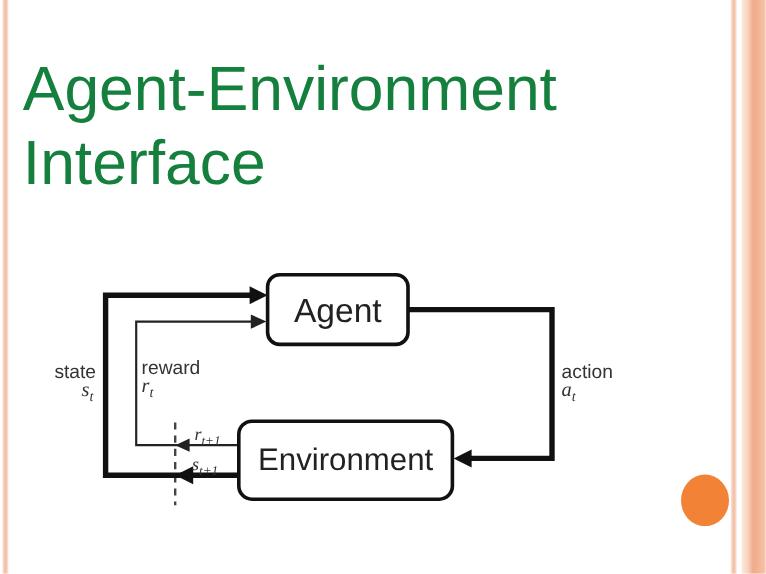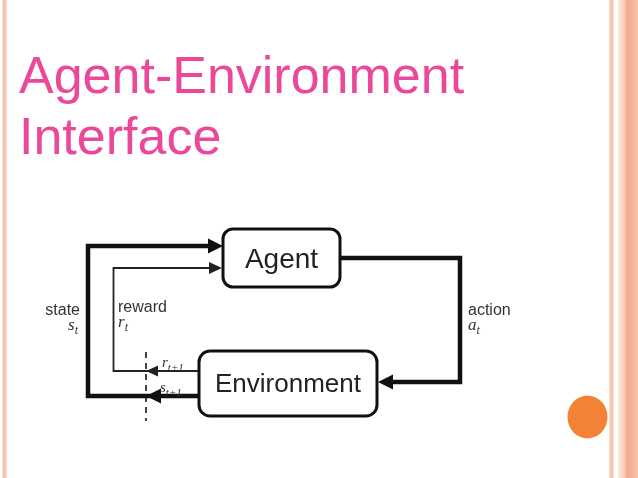--- a/index.html
+++ b/index.html
@@ -28,21 +28,21 @@
   }
   
   .title {
     position: absolute;
     left: 19px; top: 45px;
     width: 560px;
     margin: 0;
     font-size: 52px;
     line-height: 1.18;
     font-weight: 400;
-    color: #ec4899;
+    color: #15803d;
   }
   
   .diagram {
     position: absolute;
     left: 40px; top: 225px;
   }
   .diagram .lbl {
     font-family: "Liberation Sans", sans-serif;
     font-size: 16px;
     fill: #333333;

